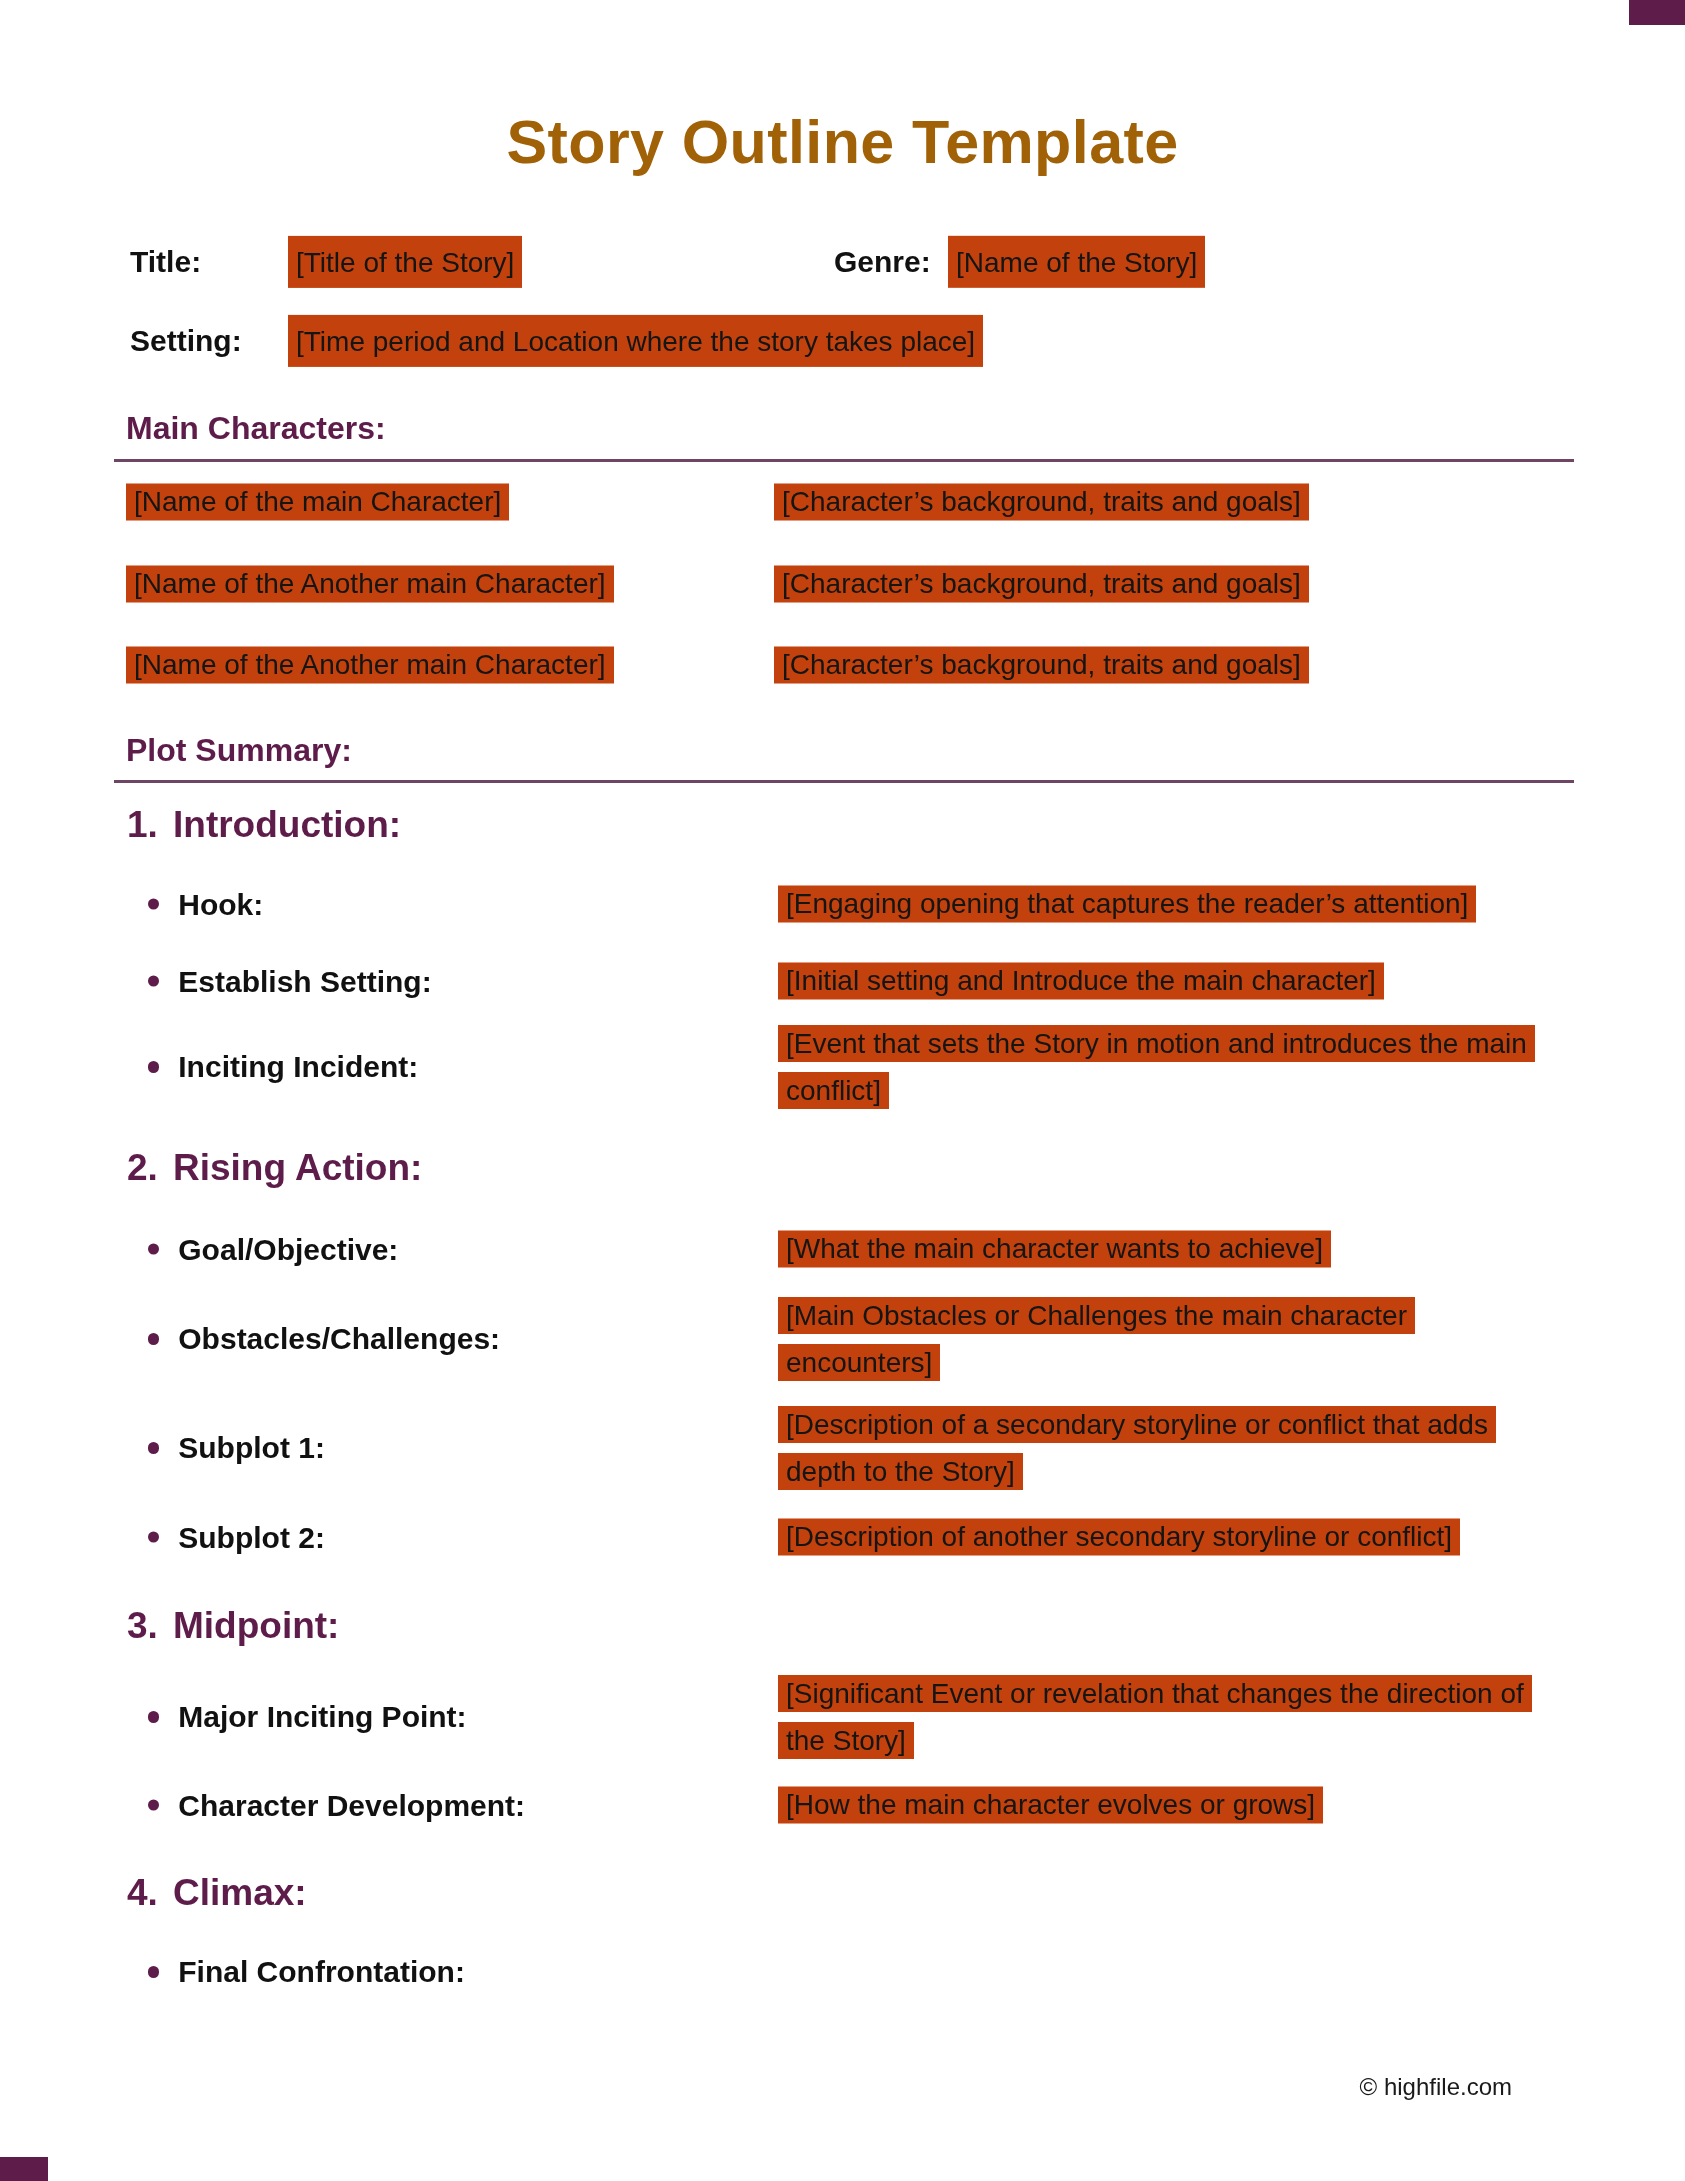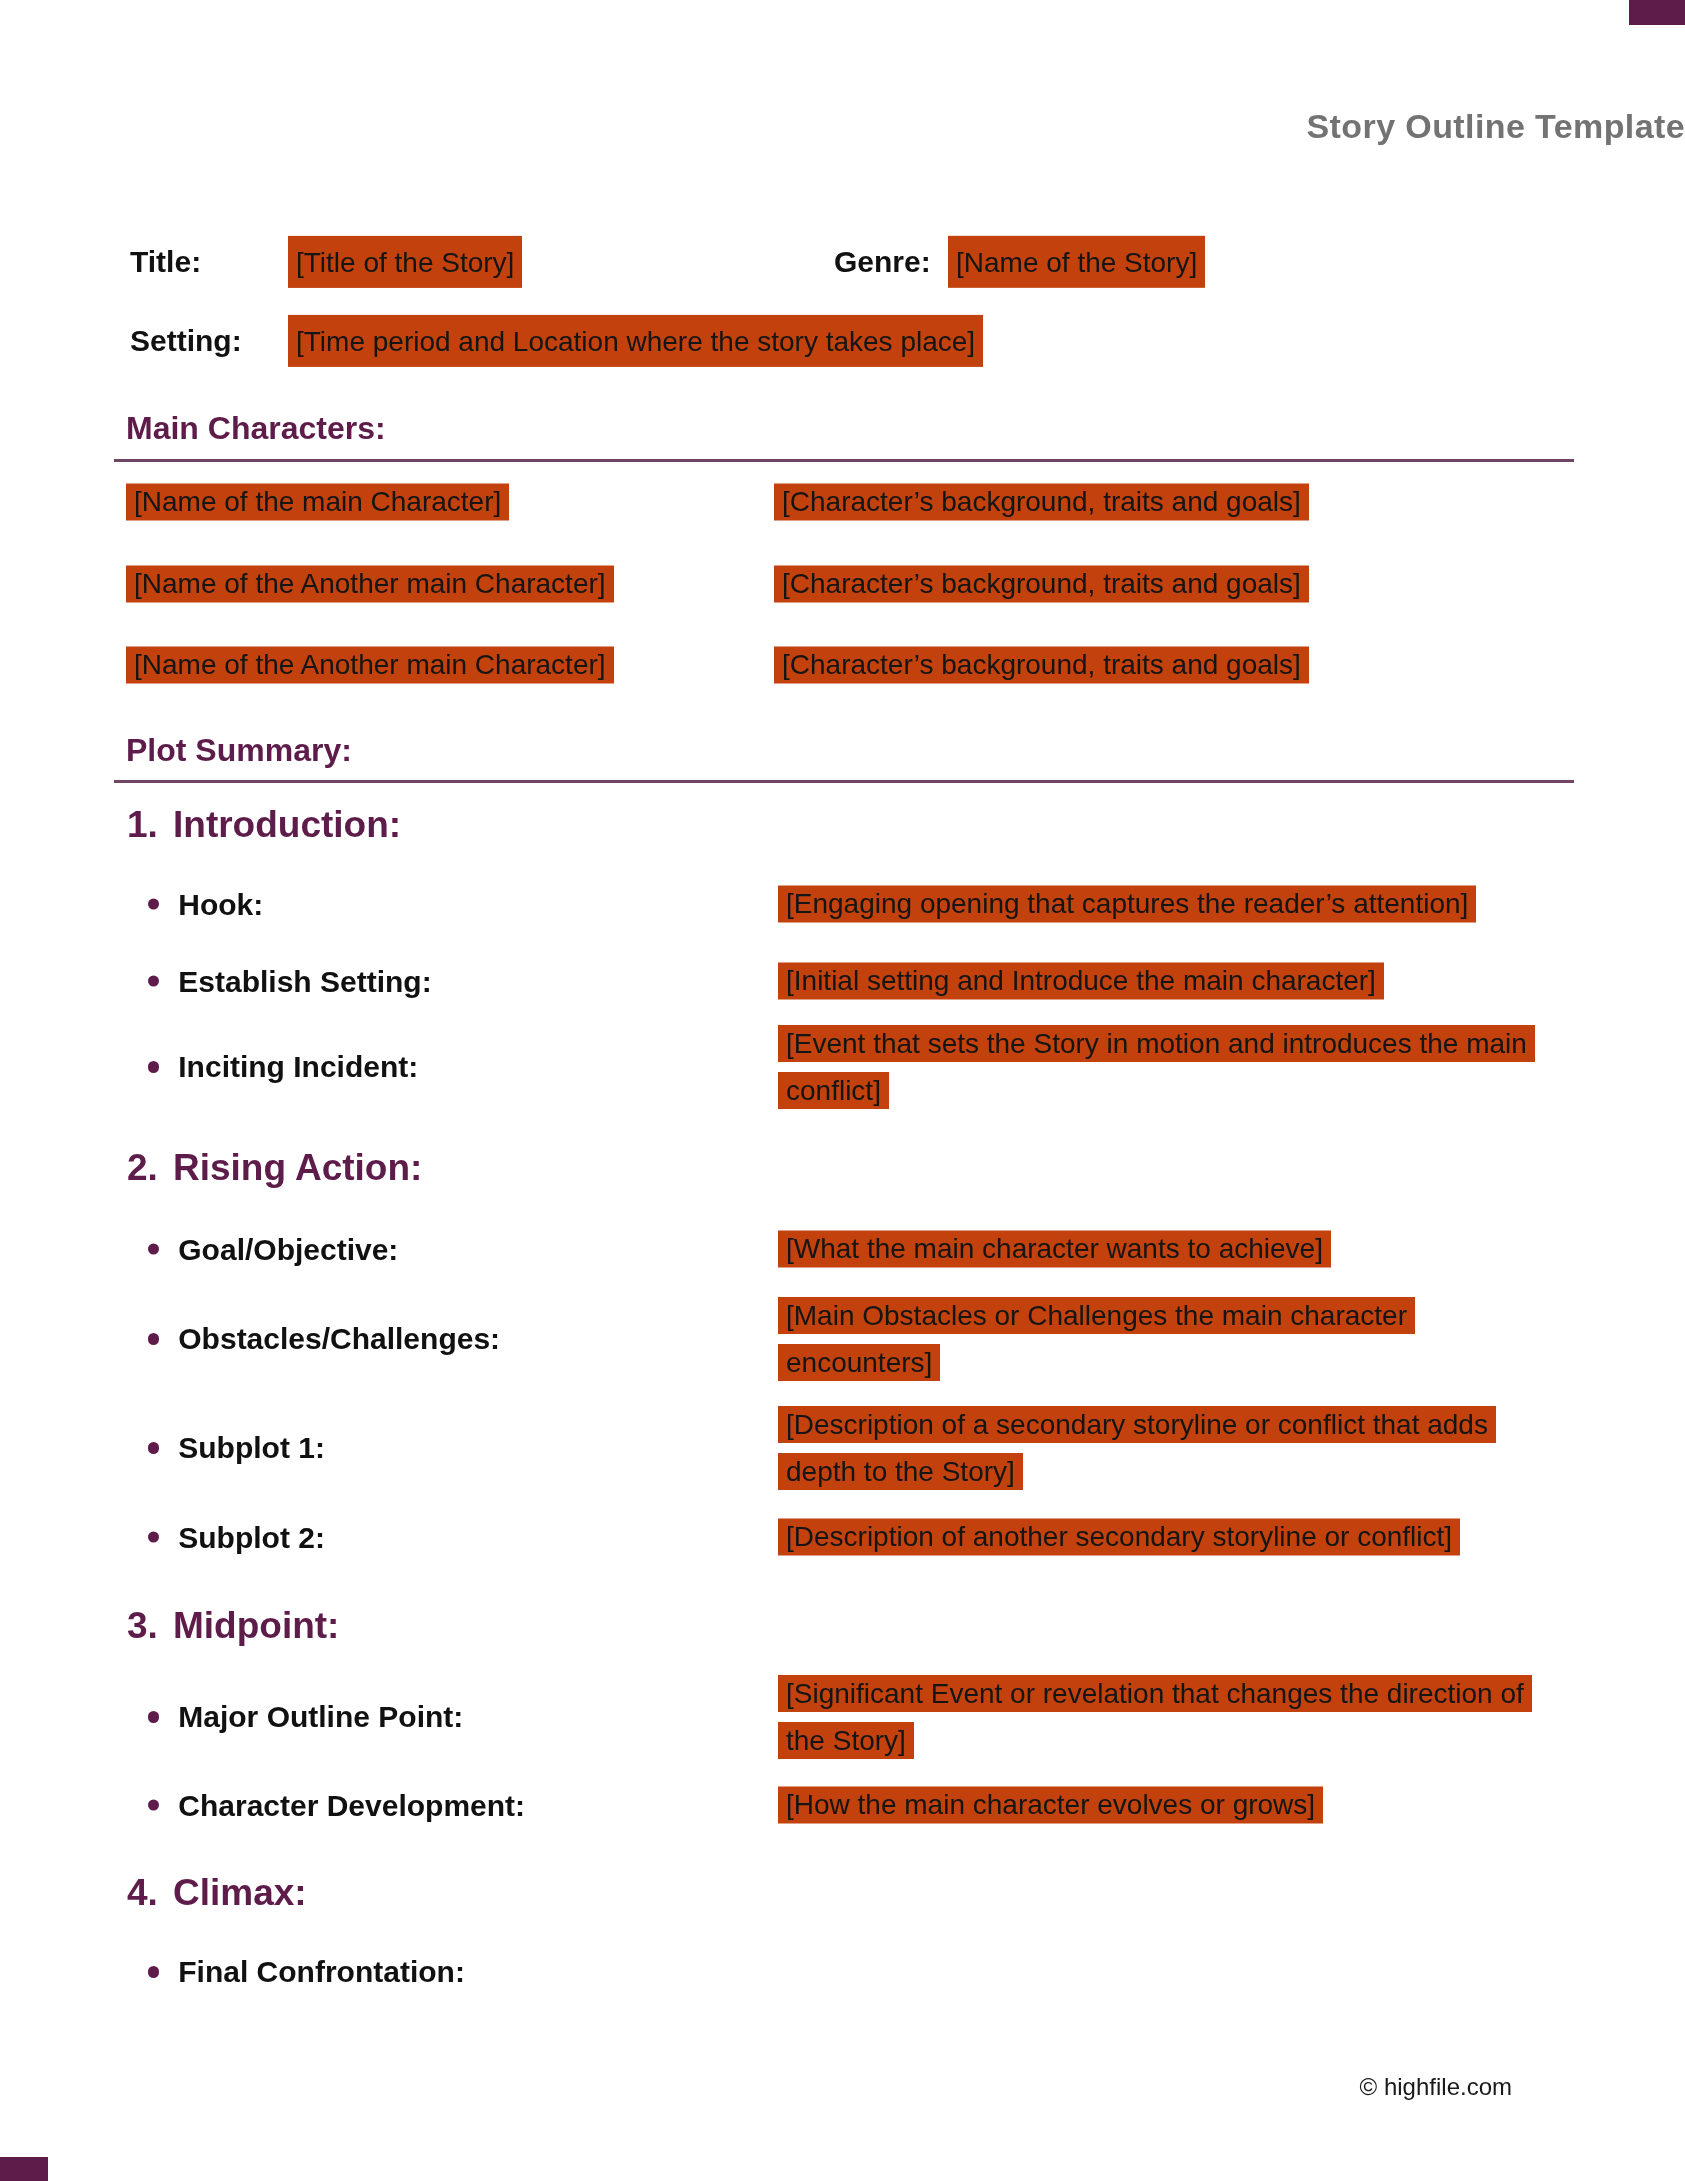--- a/index.html
+++ b/index.html
@@ -6,22 +6,22 @@
   html,body { background:#ffffff; }
   .page {
     position:relative; width:1685px; height:2181px; background:#ffffff;
     font-family:"Liberation Sans", sans-serif; color:#1b1b1b; overflow:hidden;
   }
   .corner { position:absolute; background:#5e1c4a; }
   .corner.tr { top:0; right:0; width:56px; height:24.6px; }
   .corner.bl { bottom:0; left:0; width:48px; height:24px; }
 
   .doc-title {
-    position:absolute; top:107px; left:0; width:100%; text-align:right;
-    font-size:34px; font-weight:600; color:#737373; letter-spacing:0.4px;
+    position:absolute; top:107px; left:0; width:100%; text-align:center;
+    font-size:61px; font-weight:600; color:#a16207; letter-spacing:0.4px;
   }
 
   .row {
     position:absolute; left:130px; right:80px;
     display:flex; align-items:center; transform:translateY(-50%);gap:32px;
   }
   .row.table-row { left:126px; }
 
   .field-label { font-size:30px; font-weight:700; color:#111; }
   .meta-label { display:inline-block; width:126px; }
@@ -175,21 +175,21 @@
   </div>
 
   <div class="num-heading" style="top:1626px">
     <span class="num">3.</span>
     <span>Midpoint:</span>
   </div>
 
   <div class="row" style="top:1717px">
     <div class="label-col">
       <div class="bullet"></div>
-      <span class="field-label">Major Outline Point:</span>
+      <span class="field-label">Major Inciting Point:</span>
     </div>
     <div class="value-col"><span class="hl">[Significant Event or revelation that changes the direction of
 the Story]</span></div>
   </div>
 
   <div class="row" style="top:1805px">
     <div class="label-col">
       <div class="bullet"></div>
       <span class="field-label">Character Development:</span>
     </div>

